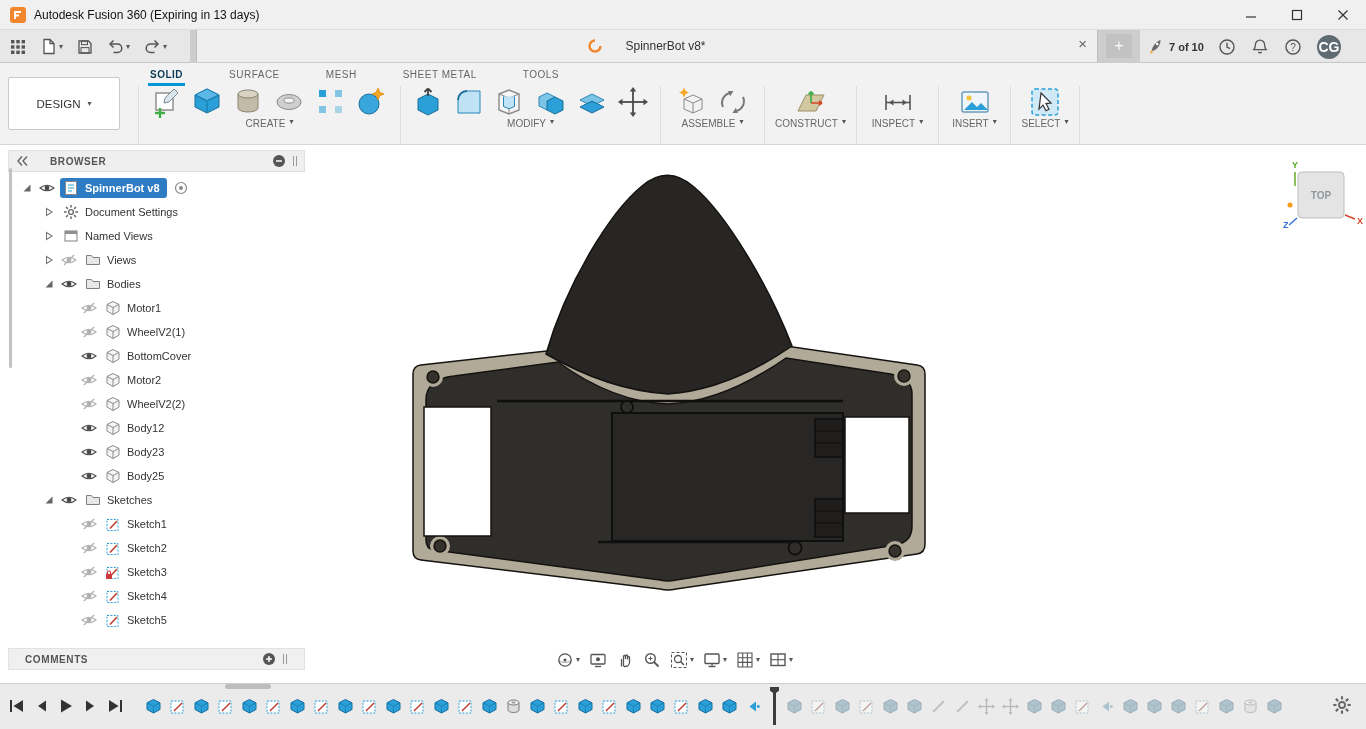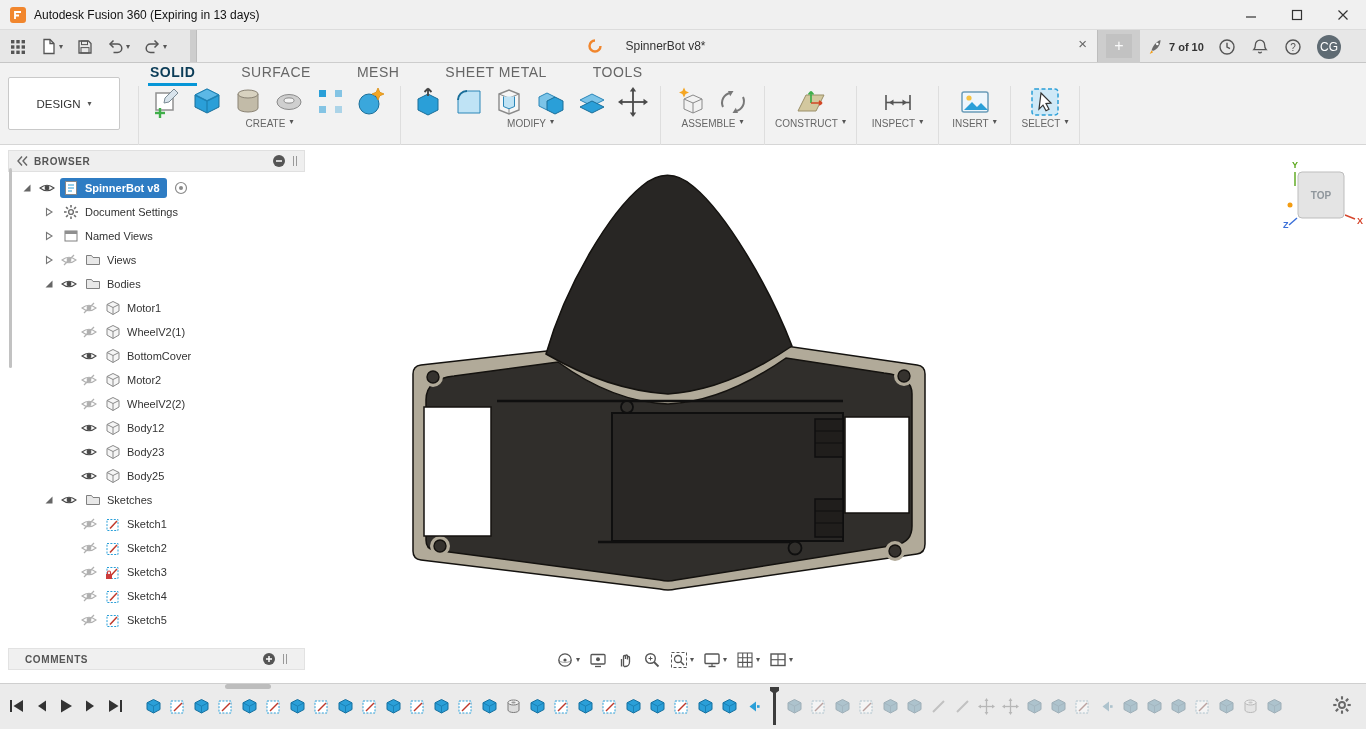--- a/index.html
+++ b/index.html
@@ -19,36 +19,36 @@
   .qat{position:absolute;left:10px;top:30px;height:33px;display:flex;align-items:center;gap:14px}
   .qa{display:flex;align-items:center;gap:2px}
   .tabstrip{position:absolute;left:190px;top:30px;width:950px;height:33px;background:#cdcdcd}
   .doctab{position:absolute;left:196px;top:30px;width:902px;height:32px;background:#efefef;border-left:1px solid #bdbdbd;border-right:1px solid #bdbdbd;display:flex;align-items:center;justify-content:center;gap:23px}
   .doctab-label{font-size:12px;color:#333}
   .tab-close{position:absolute;right:10px;top:6px;font-size:15px;color:#666;line-height:1}
   .newtab{position:absolute;left:1106px;top:34px;width:26px;height:24px;background:#c2c2c2;display:flex;align-items:center;justify-content:center;font-size:16px;color:#fafafa}
   .statusgrp{position:absolute;left:1148px;top:30px;height:33px;display:flex;align-items:center;gap:5px}
   .jobs-label{font-size:11px;color:#333;font-weight:bold}
   .topicons{position:absolute;left:1218px;top:30px;height:33px;display:flex;align-items:center;gap:15px}
-  .avatar{width:24px;height:24px;border-radius:50%;background:#5f6b73;color:#fff;font-size:12px;font-weight:normal;display:flex;align-items:center;justify-content:center}
+  .avatar{width:24px;height:24px;border-radius:50%;background:#5f6b73;color:#fff;font-size:14px;font-weight:bold;display:flex;align-items:center;justify-content:center}
   
   .ribbon{left:0;top:63px;width:1366px;height:82px;background:#f2f2f2;border-bottom:1px solid #d6d6d6}
   .rtabs{position:absolute;left:148px;top:63px;height:23px;display:flex;gap:42px;align-items:flex-end}
-  .rtab{font-size:14px;letter-spacing:.5px;color:#666;padding:15px 2px 3px;border-bottom:3px solid transparent}
+  .rtab{font-size:10px;letter-spacing:.5px;color:#666;padding:15px 2px 3px;border-bottom:3px solid transparent}
   .rtab.active{color:#0b3c57;font-weight:bold;border-bottom-color:#0696d7}
   .design-box{position:absolute;left:8px;top:77px;width:112px;height:53px;background:#fff;border:1px solid #c9c9c9;border-radius:2px;display:flex;align-items:center;justify-content:center;gap:7px;font-size:11.5px;color:#333}
   .groups{position:absolute;left:138px;top:86px;height:59px;display:flex}
   .group{display:flex;flex-direction:column;align-items:center;border-left:1px solid #dedede}
   .group:last-child{border-right:1px solid #dedede}
   .gicons{flex:1;display:flex;align-items:center;justify-content:center;gap:9px}
   .glabel{height:17px;font-size:10px;color:#666;display:flex;align-items:flex-start;gap:4px;margin-bottom:10px}
   .caret{font-size:8px;color:#555;line-height:1}
   .ticon{width:32px;height:32px;display:flex;align-items:center;justify-content:center}
   
-  .bheader{left:8px;top:150px;width:297px;height:22px;background:#efefef;border:1px solid #e0e0e0;display:flex;align-items:center;padding:0 6px;gap:4px}
+  .bheader{left:8px;top:150px;width:297px;height:22px;background:#efefef;border:1px solid #e0e0e0;display:flex;align-items:center;padding:0 6px;gap:20px}
   .bh-label{font-size:10px;color:#555;letter-spacing:.6px;font-weight:bold}
   .bh-right{margin-left:auto;display:flex;align-items:center;gap:6px}
   .btree{left:8px;top:176px;width:297px}
   .brow{height:24px;display:flex;align-items:center;font-size:11px;color:#333}
   .lvl0{padding-left:12px}.lvl1{padding-left:34px}.lvl2{padding-left:72px}
   .exp{width:14px;display:flex;justify-content:center;margin-right:4px}
   .eyeb{width:18px;display:flex;justify-content:center;margin-right:4px}
   .pillwrap{display:flex;align-items:center;gap:5px;padding:2px 7px 2px 2px;border-radius:3px}
   .pillwrap.sel{background:#2e7cc3}
   .pillwrap.sel .rlbl{color:#fff;font-weight:bold}

